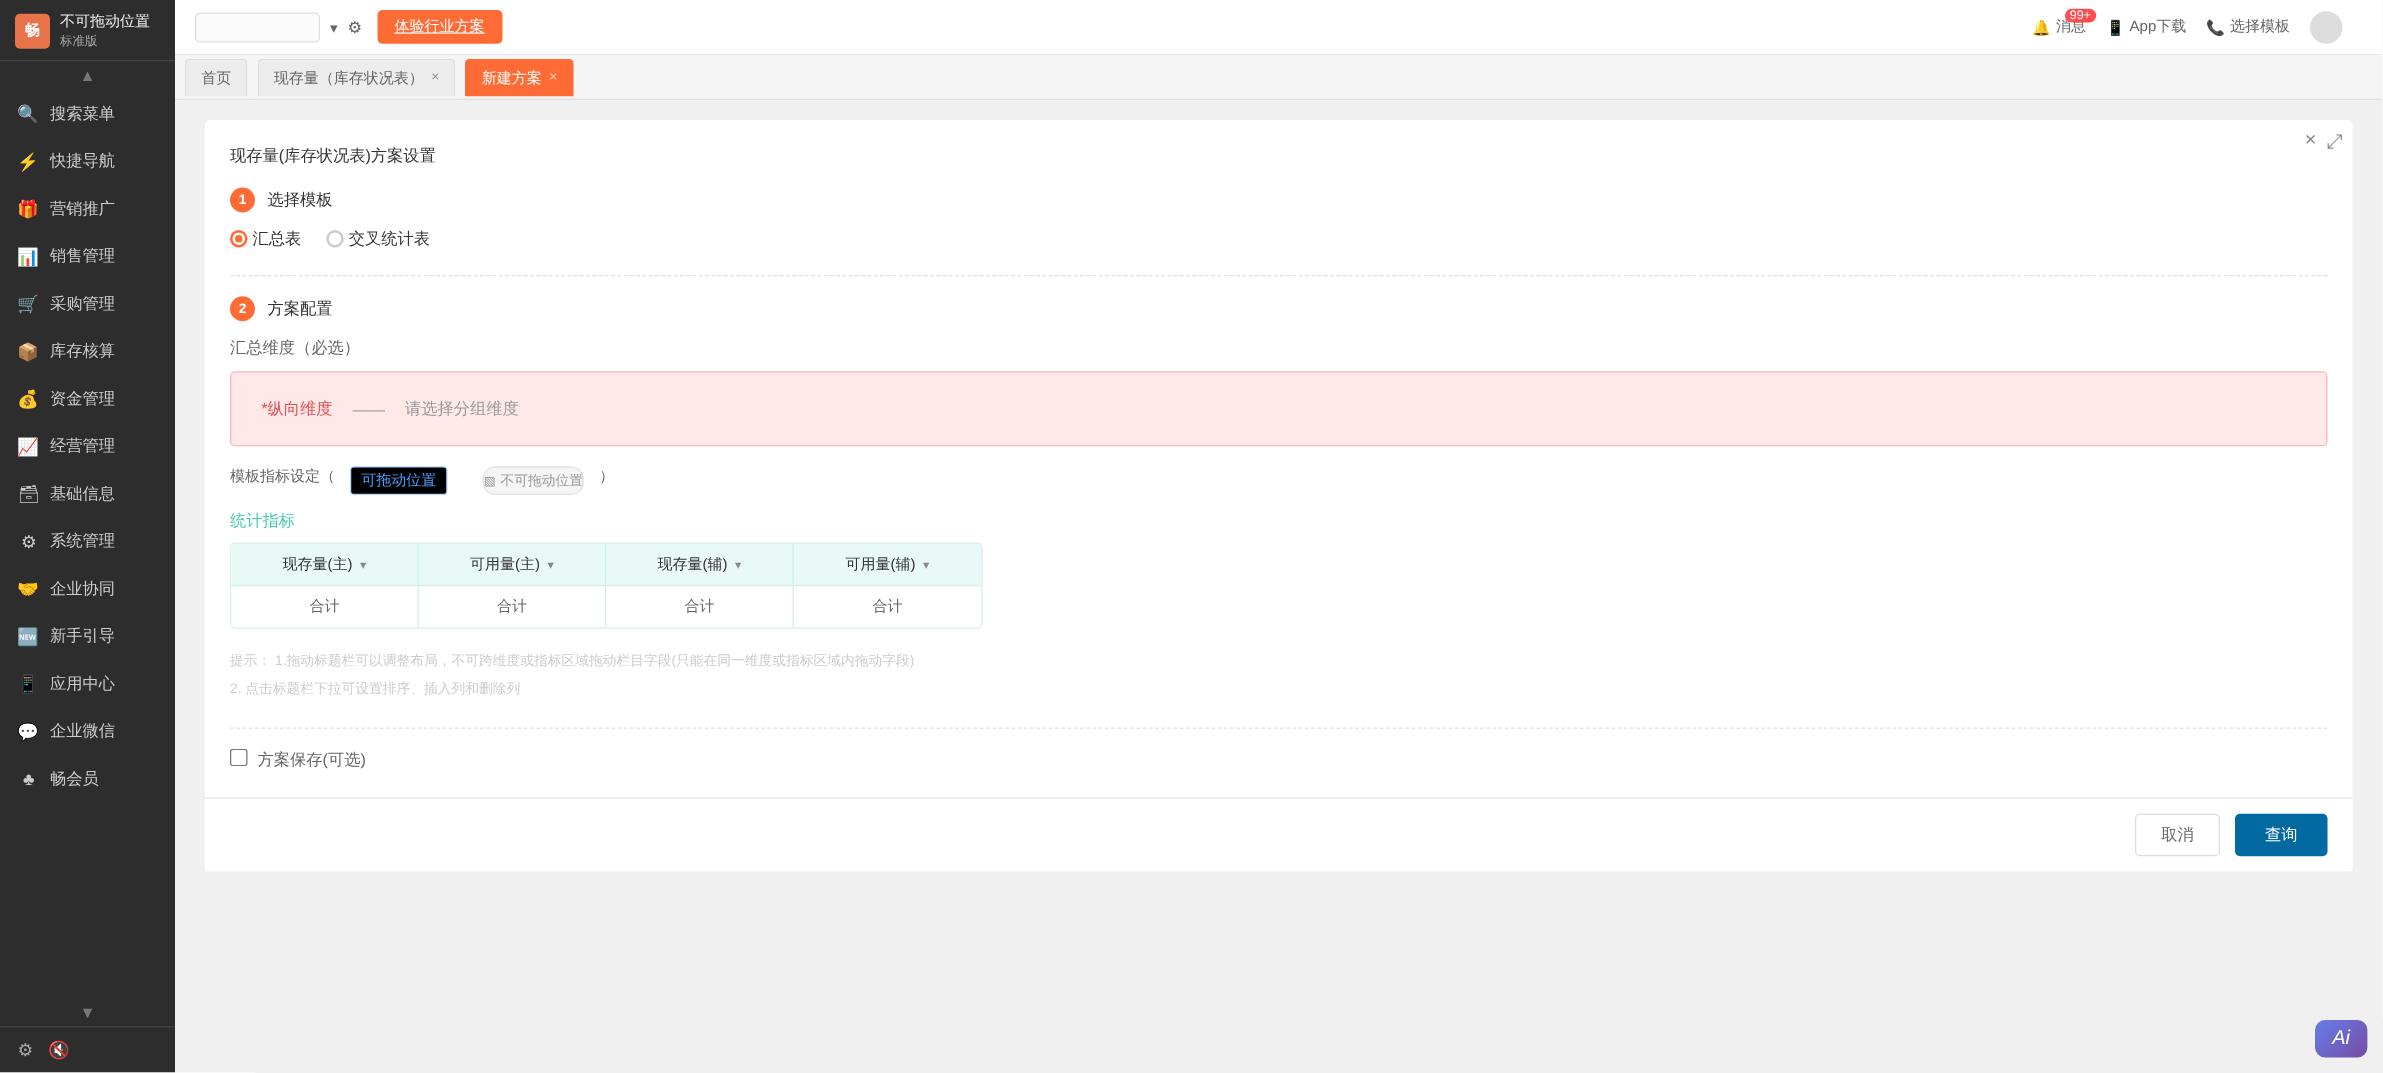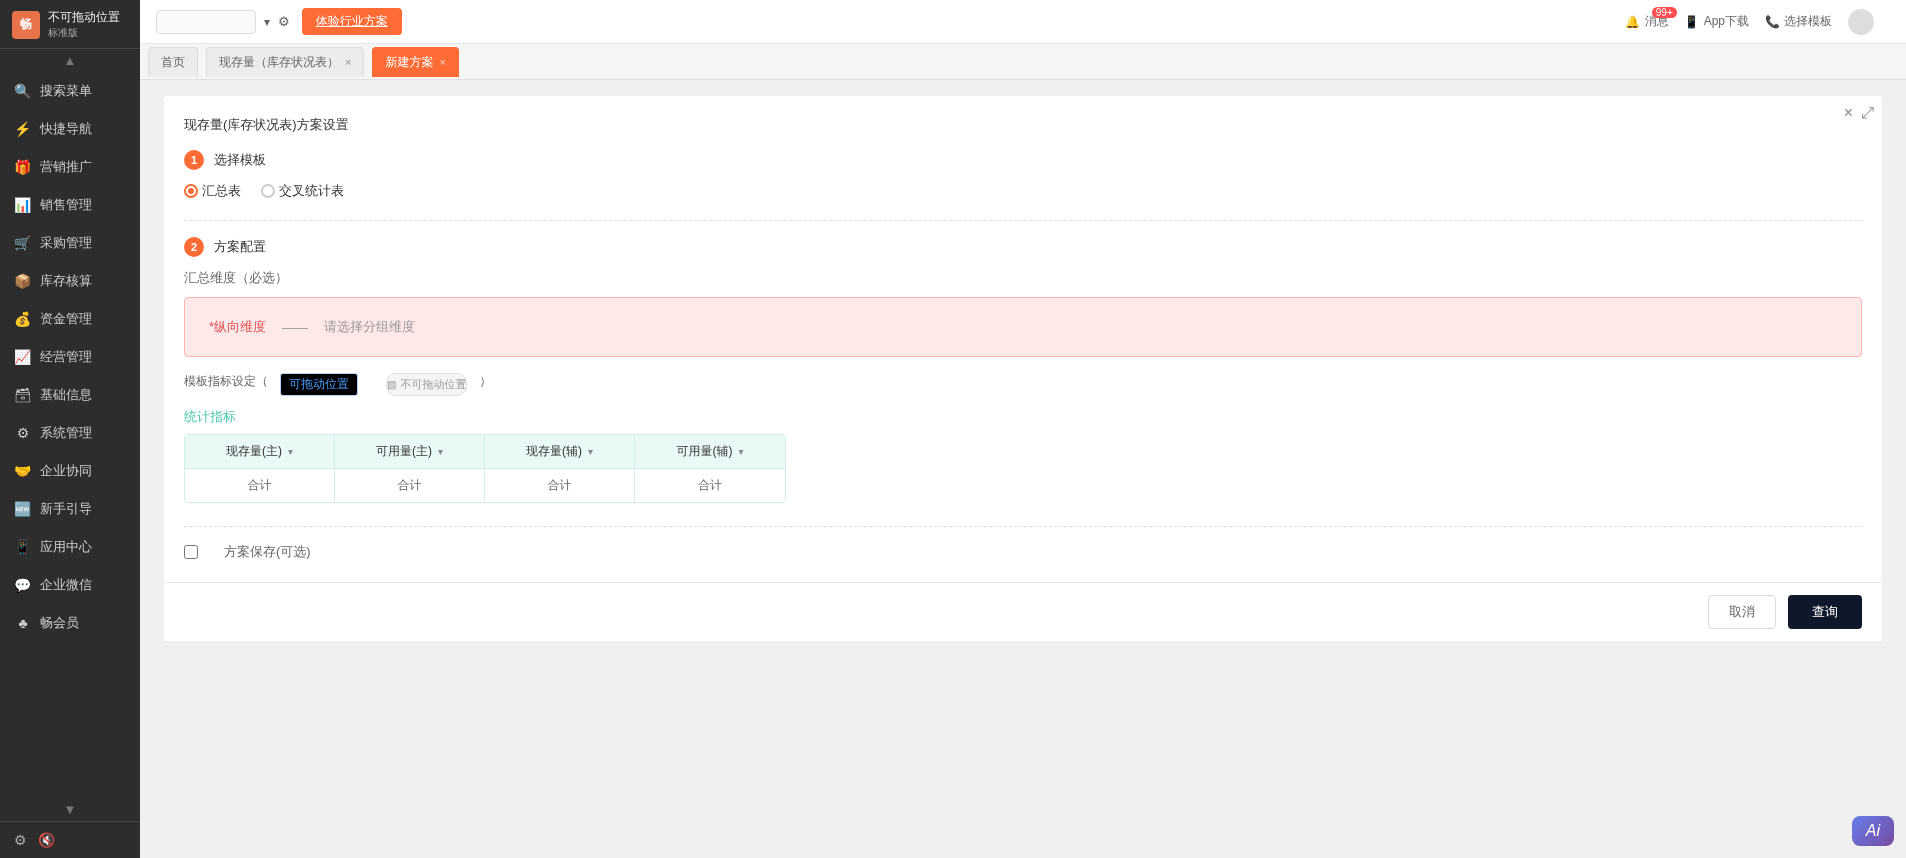--- a/index.html
+++ b/index.html
@@ -386,22 +386,21 @@
     
     .divider {
       border: none;
       border-top: 1px dashed #e0e0e0;
       margin: 16px 0;
     }
 
     
     .save-row {
       display: flex;
-      align-items: center;
-      gap: 26px;
+      gap: 8px;
       margin-top: 12px;
     }
     .save-checkbox {
       width: 14px; height: 14px;
       border: 1px solid #ccc;
       cursor: pointer;
     }
     .save-label {
       font-size: 13px;
       color: #666;
@@ -422,21 +421,21 @@
     .btn-cancel {
       border: 1px solid #ddd;
       background: #fff;
       color: #666;
       padding: 7px 20px;
       border-radius: 4px;
       cursor: pointer;
       font-size: 13px;
     }
     .btn-query {
-      background: #0f172a;
+      background: #0369a1;
       color: #fff;
       border: none;
       padding: 7px 24px;
       border-radius: 4px;
       cursor: pointer;
       font-size: 13px;
     }
 
     
     .window-controls {
@@ -690,20 +689,24 @@
               <div class="stats-col">
                 <div class="stats-col-cell">合计</div>
               </div>
               <div class="stats-col">
                 <div class="stats-col-cell">合计</div>
               </div>
             </div>
           </div>
         </div>
 
+        <div class="tips">
+          <p>提示：   1.拖动标题栏可以调整布局，不可跨维度或指标区域拖动栏目字段(只能在同一维度或指标区域内拖动字段)</p>
+          <p>         2. 点击标题栏下拉可设置排序、插入列和删除列</p>
+        </div>
       </div>
 
       <hr class="divider">
 
       <div class="save-row">
         <input type="checkbox" class="save-checkbox" style="">
         <span class="save-label">方案保存(可选)</span>
       </div>
 
       <div style="height: 60px;"></div>

